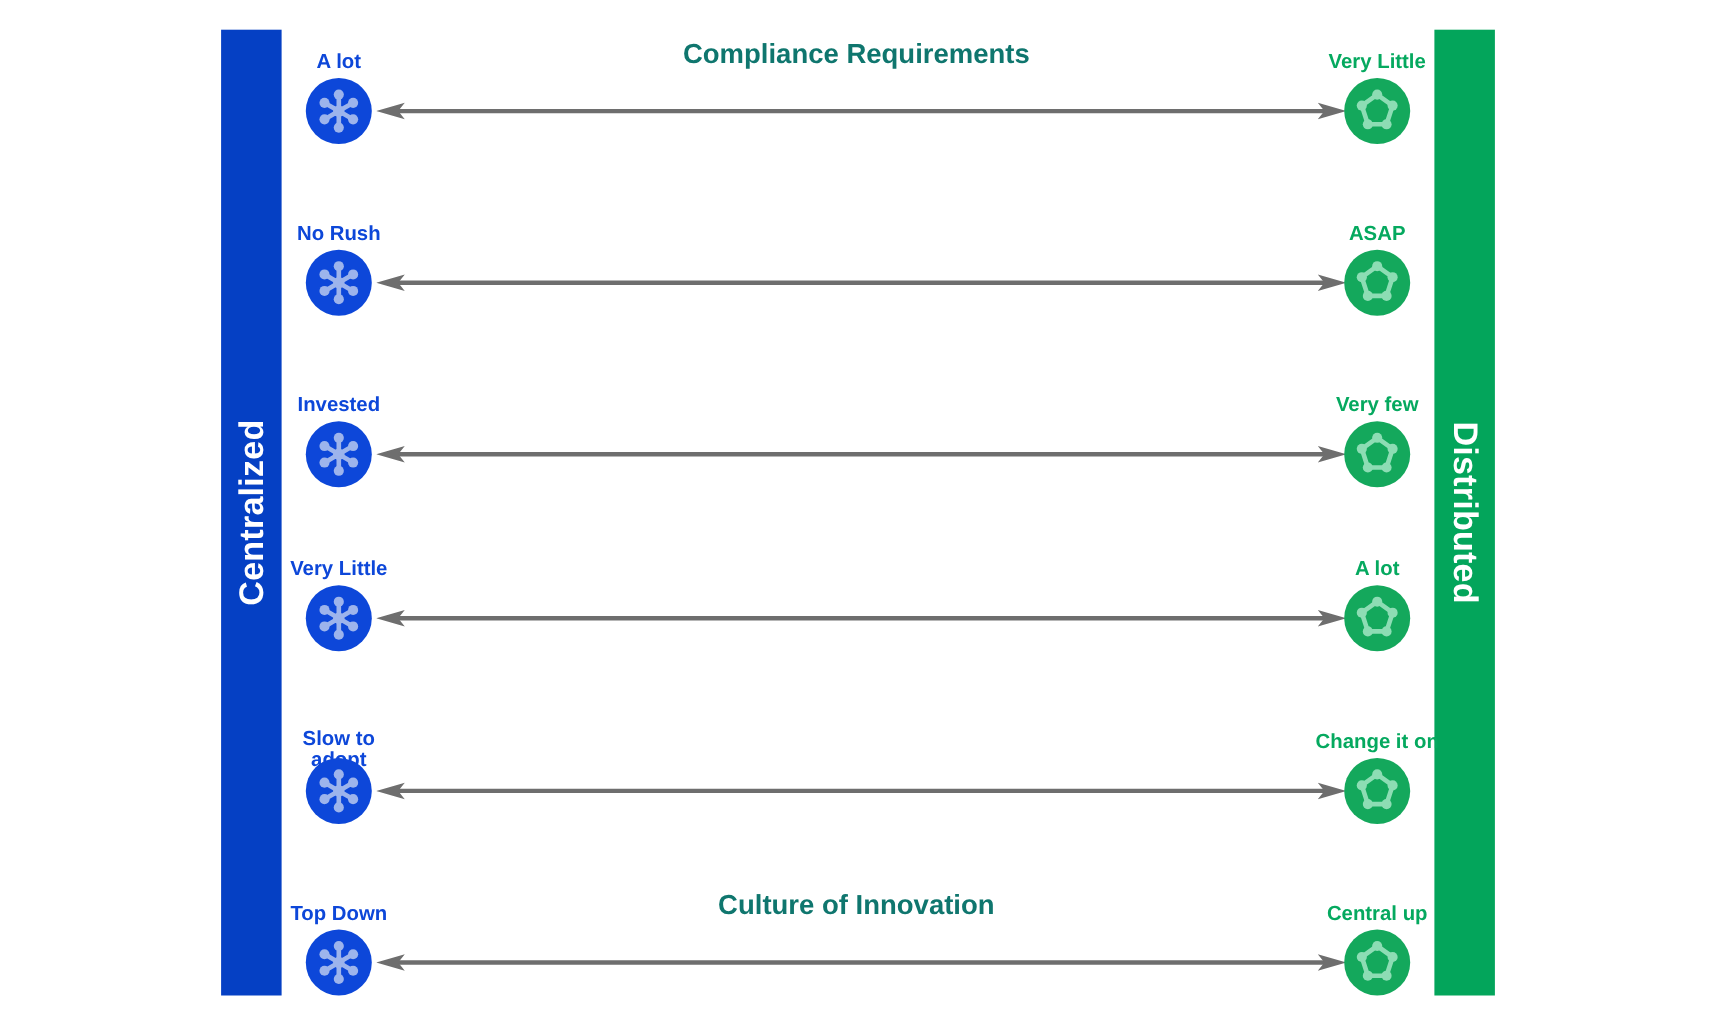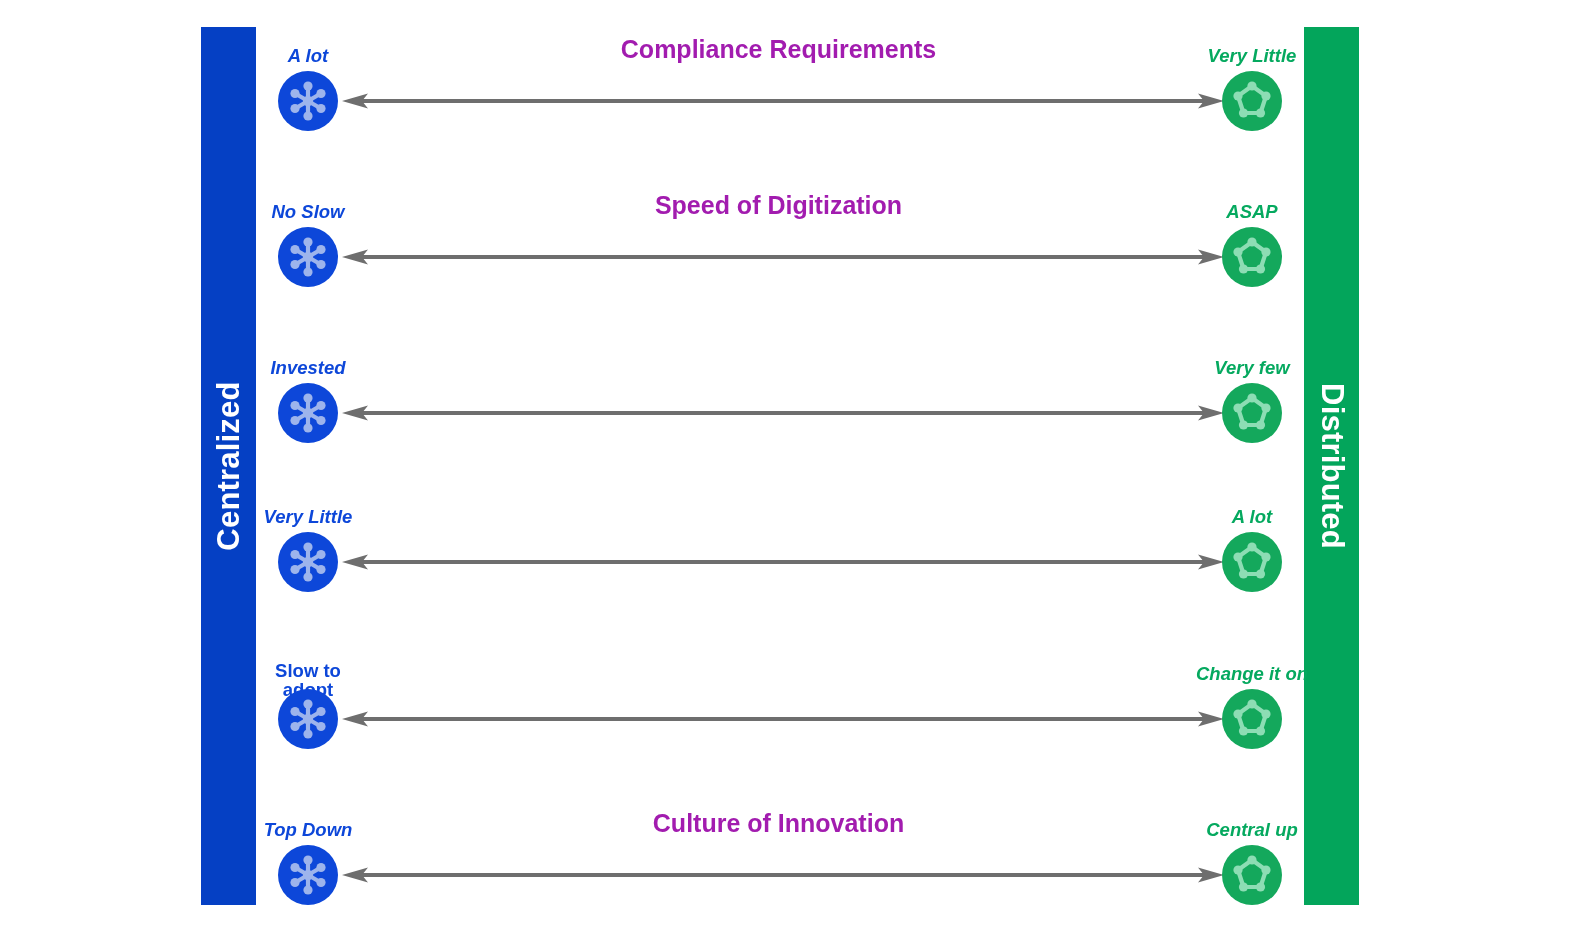--- a/index.html
+++ b/index.html
@@ -86,21 +86,21 @@
     white-space: pre-line;
   }
   .end-label.left {
     left: -38px;
     color: #0D47D9;
   }
   .end-label.right {
     left: 906px;
     color: #05A95F;
   }
-  .end-label.one-line  { top: 19px; font-style: italic; }
+  .end-label.one-line  { top: 19px; }
   .end-label.two-line  { top: 16px; }
 
   
   .arrow {
     position: absolute;
     left: 86px;
     top: 64px;
     width: 882px;
     height: 20px;
   }
@@ -108,21 +108,21 @@
 
   
   .center-label {
     position: absolute;
     left: 0;
     width: 1045px;
     top: 8px;
     text-align: center;
     font-weight: bold;
     font-size: 25px;
-    color: #a21caf;
+    color: #0f766e;
   }
 </style>
 </head>
 <body>
 
 <div id="canvas">
 
   <div id="pole-left" class="pole">
     <span class="pole-text">Centralized</span>
   </div>
@@ -179,23 +179,22 @@
       <circle cx="30" cy="15" r="4.6"></circle>
       <circle cx="44" cy="25" r="4.6"></circle>
       <circle cx="38.5" cy="42" r="4.6"></circle>
       <circle cx="21.5" cy="42" r="4.6"></circle>
       <circle cx="16" cy="25" r="4.6"></circle>
     </g>
   </svg>
     </div>
   </div>
       <div class="row" style="top: 183px;">
-    <div class="center-label">Speed of Digitization</div>
-
-    <div class="end-label left one-line">No Slow</div>
+
+    <div class="end-label left one-line">No Rush</div>
 
     <div class="end-label right one-line">ASAP</div>
 
     <div class="node left">
 
   <svg viewBox="0 0 60 60">
     <g stroke="#9DB4EC" stroke-width="4.2" stroke-linecap="round">
       <line x1="30" y1="30" x2="30" y2="16"></line>
       <line x1="30" y1="30" x2="30" y2="44"></line>
       <line x1="30" y1="30" x2="18" y2="23"></line>

